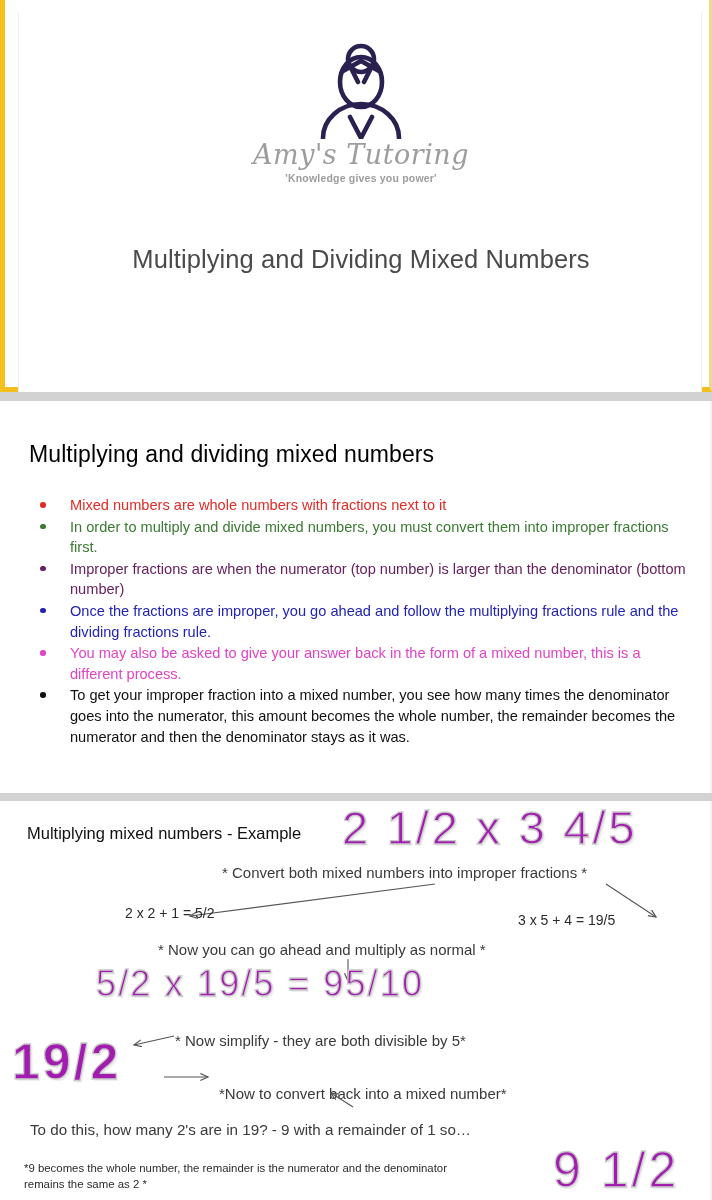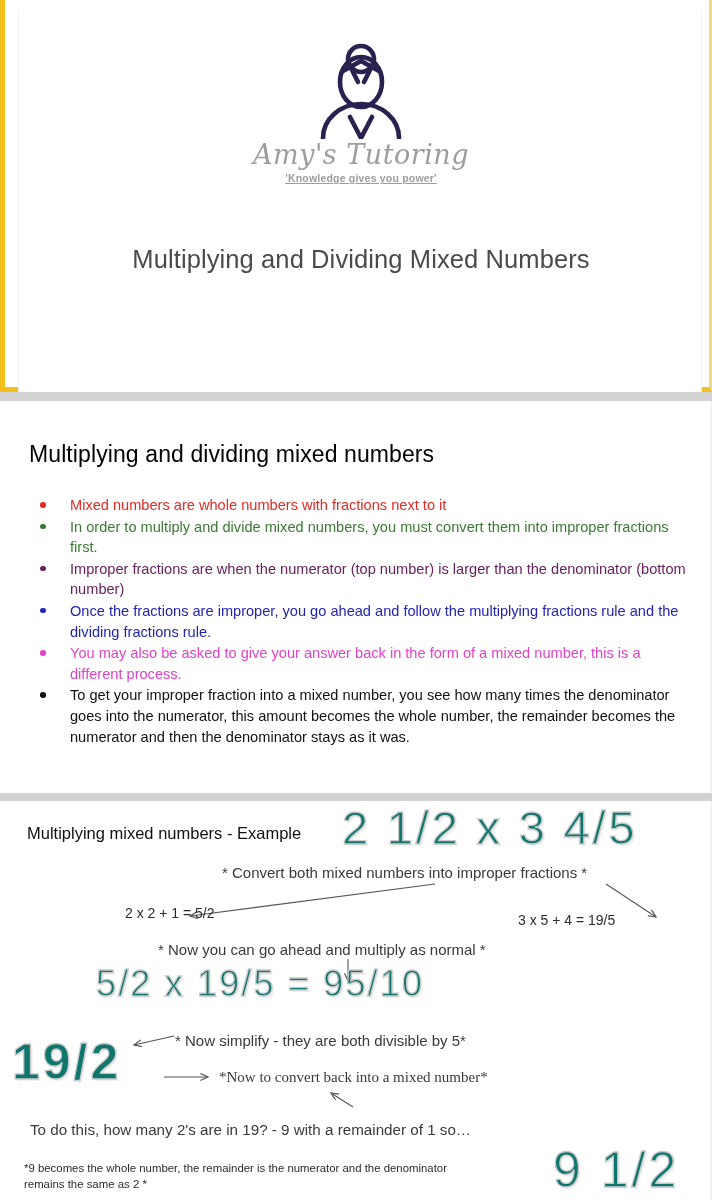--- a/index.html
+++ b/index.html
@@ -59,21 +59,20 @@
     color: #9d9d9d;
     line-height: 1.05;
   }
   .logo-tagline {
     margin-top: 3px;
     font-family: "Liberation Sans", sans-serif;
     font-weight: bold;
     font-size: 10.5px;
     color: #9d9d9d;
     letter-spacing: 0.2px;
-    text-decoration: underline;
   }
   .title-heading {
     position: absolute;
     left: 0; top: 232px;
     width: 684px;
     text-align: center;
     font-size: 25.5px;
     color: #4a4a4a;
     letter-spacing: 0.1px;
   }
@@ -130,21 +129,21 @@
     left: 0; top: 801px;
     width: 712px; height: 399px;
     background: #ffffff;
     border-right: 2px solid #f2f2f2;
     overflow: hidden;
   }
 
   .big-num {
     font-family: "Liberation Sans", sans-serif;
     font-weight: normal;
-    color: #0f766e;
+    color: #a21caf;
     -webkit-text-stroke: 1.3px #c9c9c9;
     text-shadow: 2px 2px 0 #efefef;
     letter-spacing: 0.06em;
     white-space: nowrap;
     position: absolute;
   }
 
   .ex-label {
     position: absolute;
     font-size: 15px;
@@ -277,21 +276,21 @@
     <svg class="arrow" style="left:128px; top:231px;" width="50" height="20" viewBox="0 0 50 20">
       <line x1="46" y1="4" x2="6" y2="13" stroke="#555" stroke-width="1.1" marker-end="url(#ah)"></line>
     </svg>
 
     <div class="big-num" style="left:12px; top:232px; font-size:50px;font-weight:bold;">19/2</div>
 
     <svg class="arrow" style="left:160px; top:266px;" width="56" height="20" viewBox="0 0 56 20">
       <line x1="4" y1="10" x2="48" y2="10" stroke="#555" stroke-width="1.1" marker-end="url(#ah)"></line>
     </svg>
 
-    <div class="ex-note" style="left:219px; top:268px;font-family:Liberation Serif, serif;">*Now to convert back into a mixed number*</div>
+    <div class="ex-note" style="left:219px; top:284px;">*Now to convert back into a mixed number*</div>
 
     <svg class="arrow" style="left:325px; top:288px;" width="34" height="24" viewBox="0 0 34 24">
       <line x1="28" y1="18" x2="6" y2="4" stroke="#555" stroke-width="1.1" marker-end="url(#ah)"></line>
     </svg>
 
     <div class="ex-note" style="left:30px; top:320px; font-size:15.2px;">To do this, how many 2's are in 19? - 9 with a remainder of 1 so…</div>
 
     <div class="ex-small" style="left:24px; top:360px;">*9 becomes the whole number, the remainder is the numerator and the denominator remains the same as 2 *</div>
 
     <div class="big-num" style="left:553px; top:340px; font-size:50px;">9  1/2</div>

